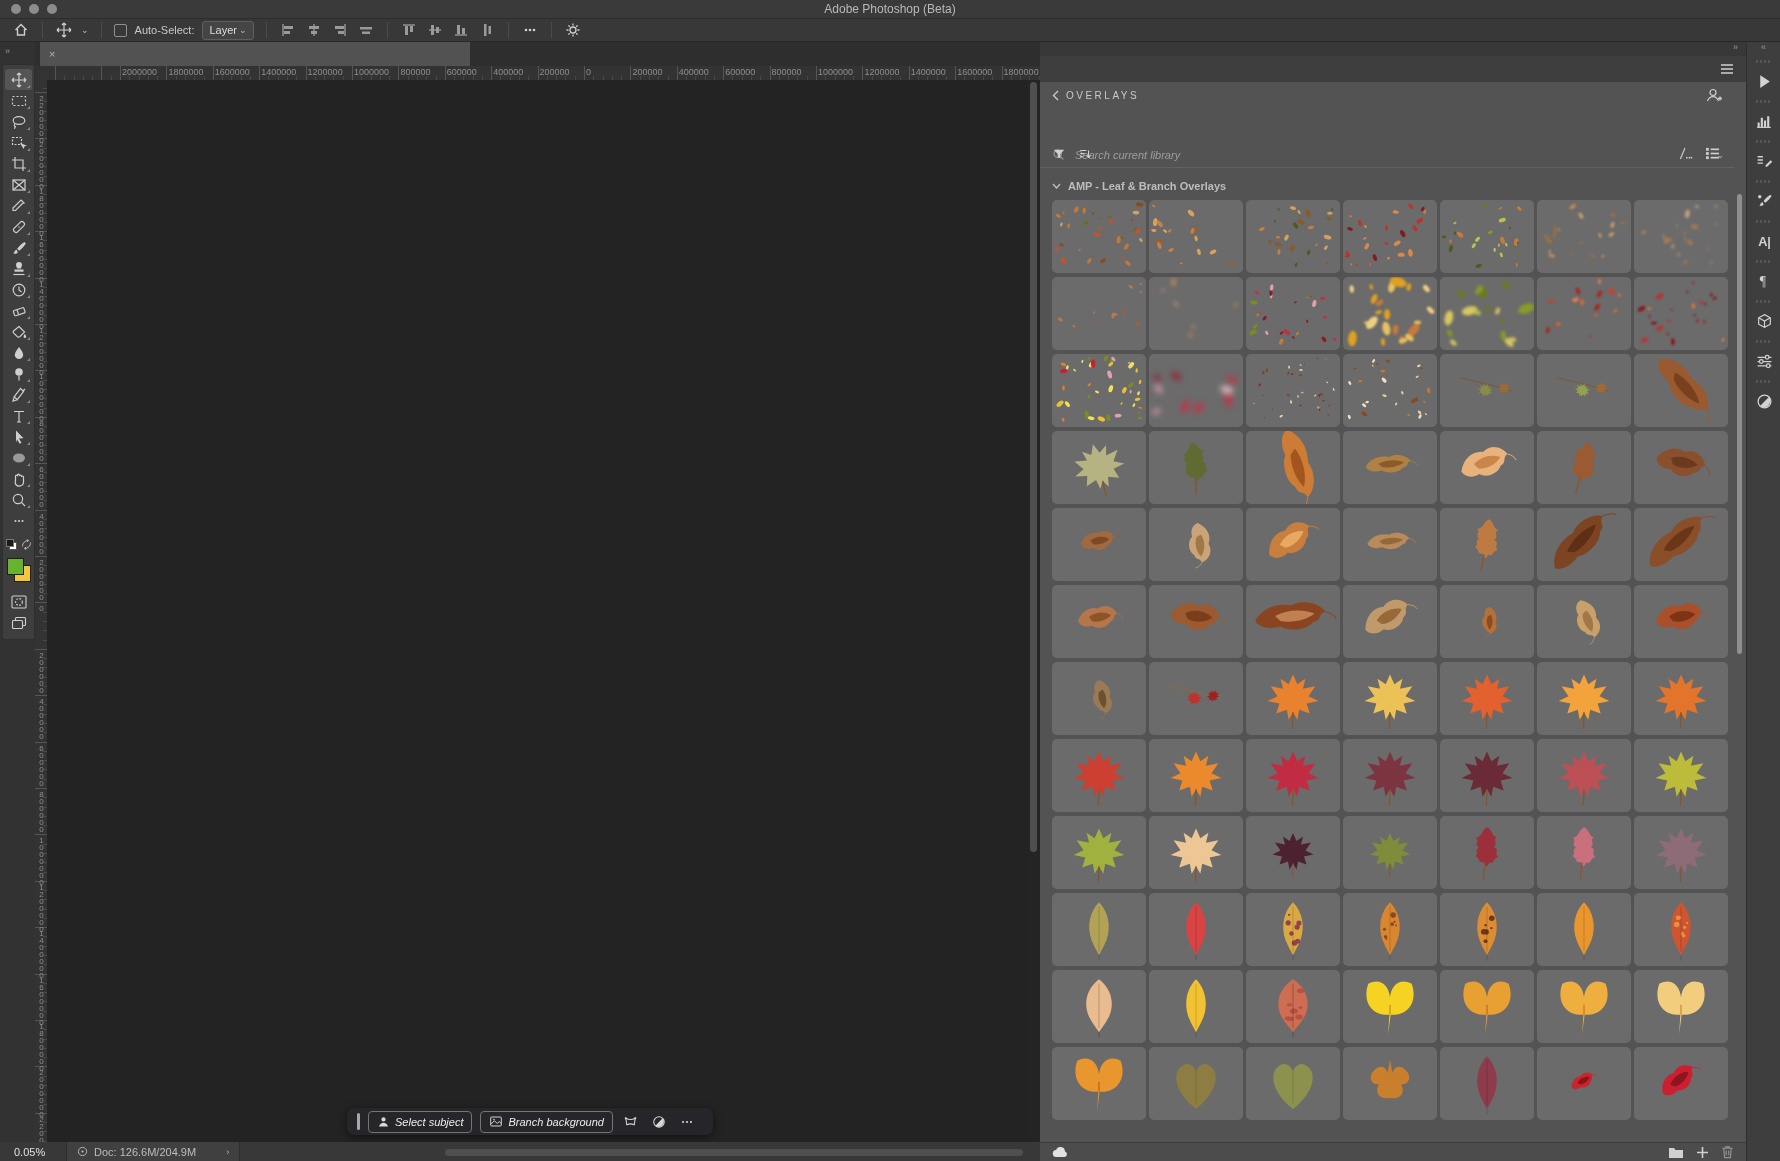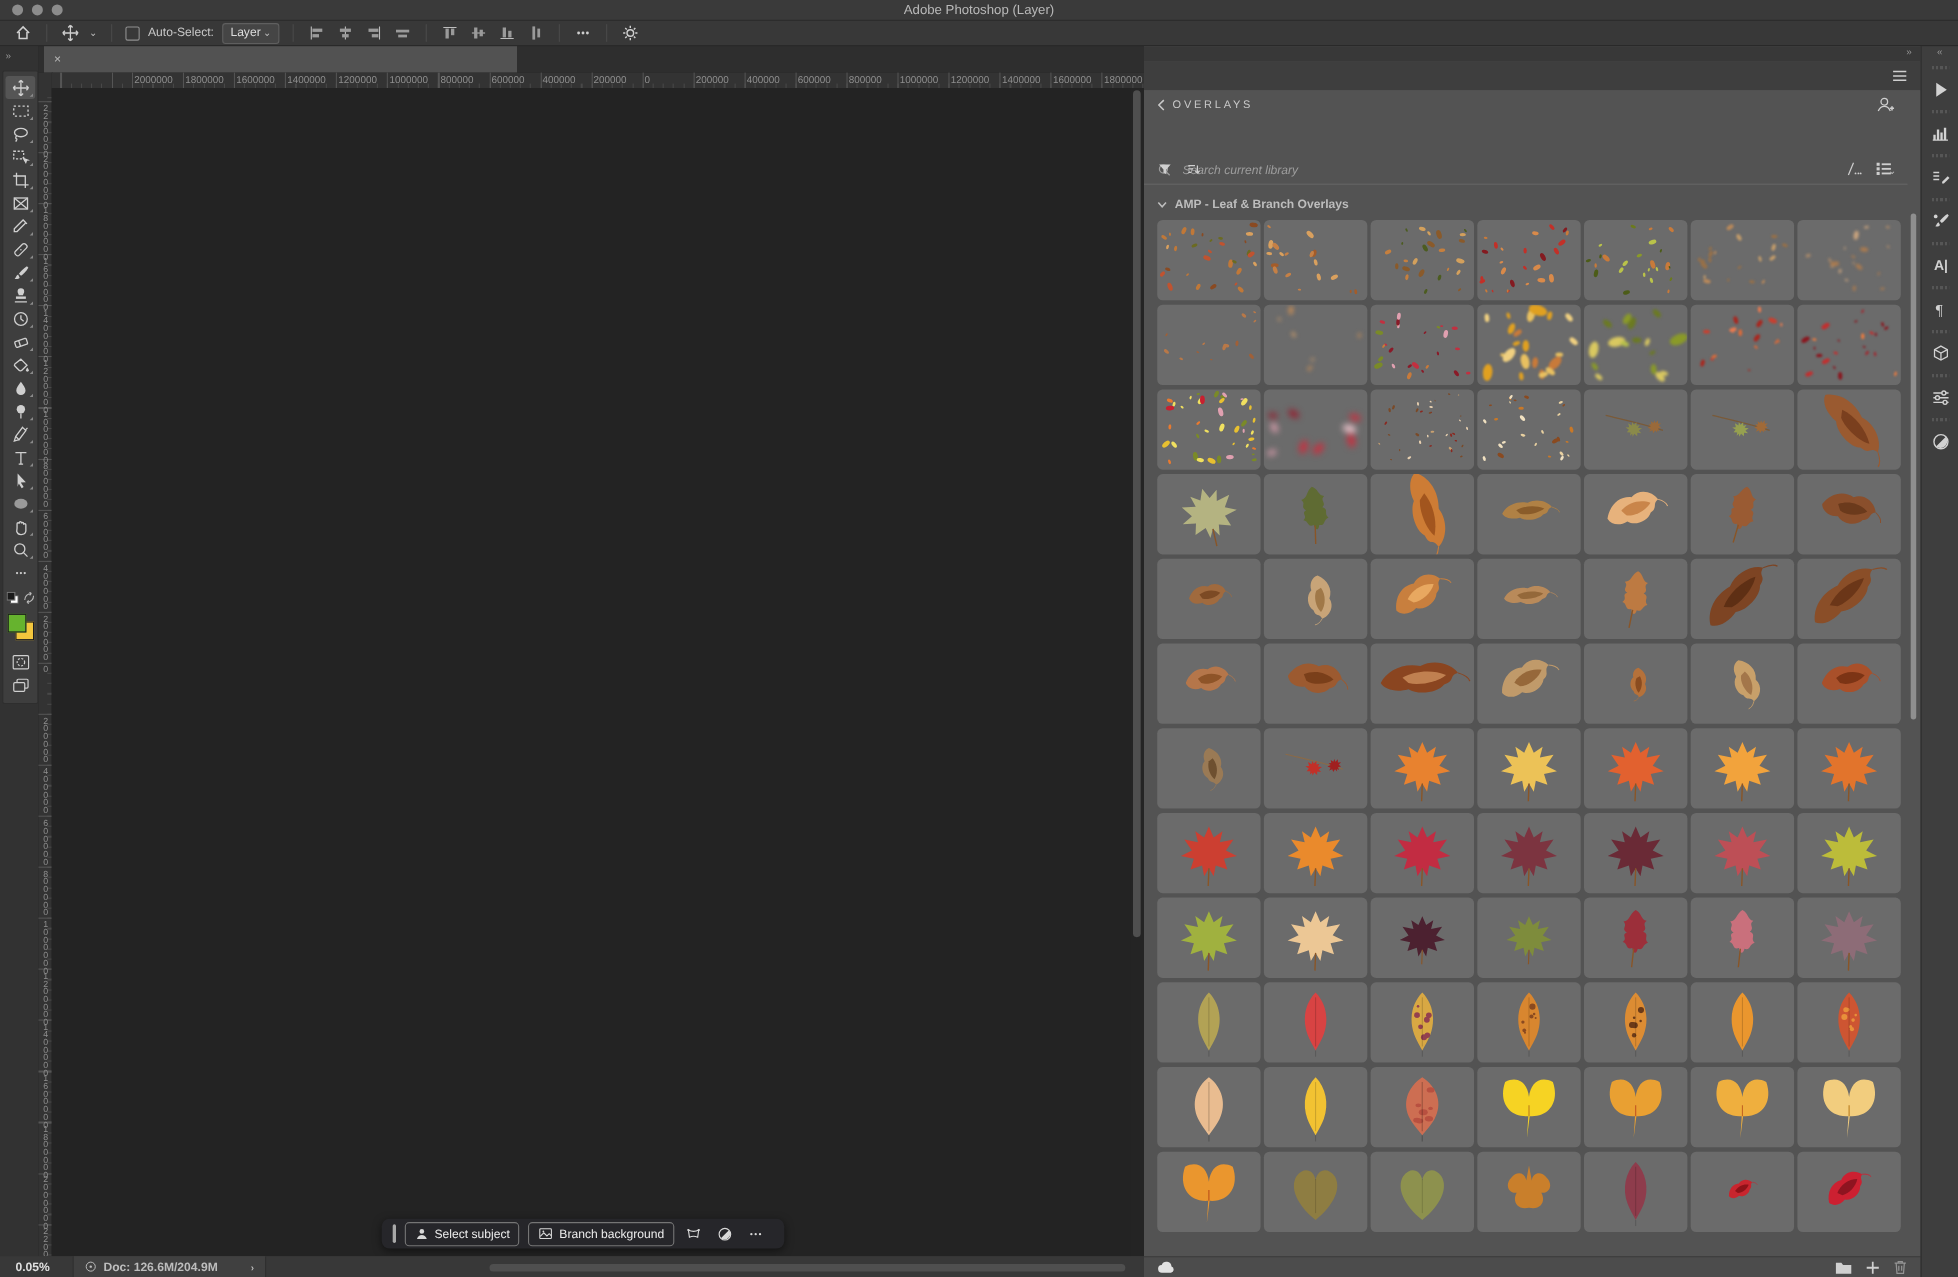--- a/index.html
+++ b/index.html
@@ -40,26 +40,26 @@
   .hruler span{position:absolute;top:1px;}
   .vruler{position:absolute;left:0;top:38px;width:12px;height:1062px;overflow:hidden;
     background-image:repeating-linear-gradient(180deg,#555 0 1px,transparent 1px 46.4px),repeating-linear-gradient(180deg,#484848 0 1px,transparent 1px 9.28px);
     background-size:100% auto,4px auto;background-position:0 12px,right 12px;background-repeat:repeat-y;background-color:#333;}
   .vruler span{position:absolute;left:2px;writing-mode:vertical-rl;text-orientation:upright;letter-spacing:-2px;}
   .rcorner{position:absolute;left:0;top:24px;width:12px;height:14px;background:#333;border-right:1px solid #2a2a2a;border-bottom:1px solid #2a2a2a;}
   .canvas{position:absolute;left:12px;top:38px;width:981px;height:1062px;background:#232323;}
   .vscroll{position:absolute;right:2px;top:38px;width:9px;height:1062px;}
   .vscroll .thumb{position:absolute;left:1px;top:2px;width:7px;height:770px;background:#4f4f4f;border-radius:4px;}
   
-  .taskbar{left:347px;top:1108px;width:366px;height:27px;background:#26262a;border-radius:7px;box-shadow:0 2px 8px rgba(0,0,0,.5);display:flex;align-items:center;gap:8px;padding:0 10px;box-sizing:border-box;}
+  .taskbar{left:347px;top:1108px;width:366px;height:27px;background:#26262a;border-radius:7px;box-shadow:0 2px 8px rgba(0,0,0,.5);display:flex;align-items:center;gap:8px;padding:0 10px;box-sizing:border-box;font-style:italic;}
   .tb-handle{width:3px;height:17px;background:#a8a8a8;border-radius:2px;}
   .tb-btn{display:flex;align-items:center;gap:5px;height:20px;border:1px solid #757575;border-radius:4px;padding:0 8px;color:#ececec;background:transparent;}
   .tb-ic{width:20px;height:20px;display:flex;align-items:center;justify-content:center;color:#d8d8d8;}
   
-  .statusbar{left:0;top:1142px;width:1244px;height:19px;background:#383838;display:flex;align-items:center;color:#c4c4c4;font-weight:bold;}
+  .statusbar{left:0;top:1142px;width:1244px;height:19px;background:#383838;display:flex;align-items:center;color:#c4c4c4;}
   .statusbar .zoomval{margin-left:14px;color:#e0e0e0;width:52px;}
   .docinfo{display:flex;align-items:center;gap:6px;background:#404040;height:19px;padding:0 10px;border-left:1px solid #2e2e2e;border-right:1px solid #2e2e2e;color:#bdbdbd;}
   .hscroll{position:absolute;left:445px;top:1149px;width:578px;height:7px;background:#4f4f4f;border-radius:4px;}
   
   .libraries{left:1040px;top:42px;width:706px;height:1119px;background:#525252;}
   .lib-topstrip{position:absolute;left:0;top:0;width:706px;height:14px;background:#383838;color:#9a9a9a;font-size:9px;text-align:right;padding-right:8px;box-sizing:border-box;}
   .lib-tabbar{position:absolute;left:0;top:14px;width:706px;height:26px;background:#3e3e3e;}
   .lib-tab{position:absolute;left:8px;top:0;height:26px;background:#535353;color:#f0f0f0;display:flex;align-items:center;padding:0 14px;font-size:11px;margin-top:31px;}
   .lib-menu{position:absolute;right:12px;top:7px;color:#cfcfcf;}
   .lib-body{position:absolute;left:0;top:40px;width:706px;height:1060px;background:#535353;}
@@ -86,21 +86,21 @@
 </style>
 </head>
 <body>
 
 <div class="app">
 
   <div class="abs titlebar">
     <span class="tl" style="left:11px"></span>
     <span class="tl" style="left:29px"></span>
     <span class="tl" style="left:47px"></span>
-    <div class="title">Adobe Photoshop (Layer)</div>
+    <div class="title">Adobe Photoshop (Beta)</div>
   </div>
 
   <div class="abs optionsbar">
     <span class="ob-ic">
       <svg class="icsvg" width="16" height="16" viewBox="0 0 16 16" fill="none" stroke="#cfcfcf" stroke-width="1.4">
           <path d="M2.5 8l5.5-5.5L13.5 8M4.5 7v6h7V7"></path>
         </svg>
     </span>
     <span class="ob-sep"></span>
     <span class="ob-ic">

